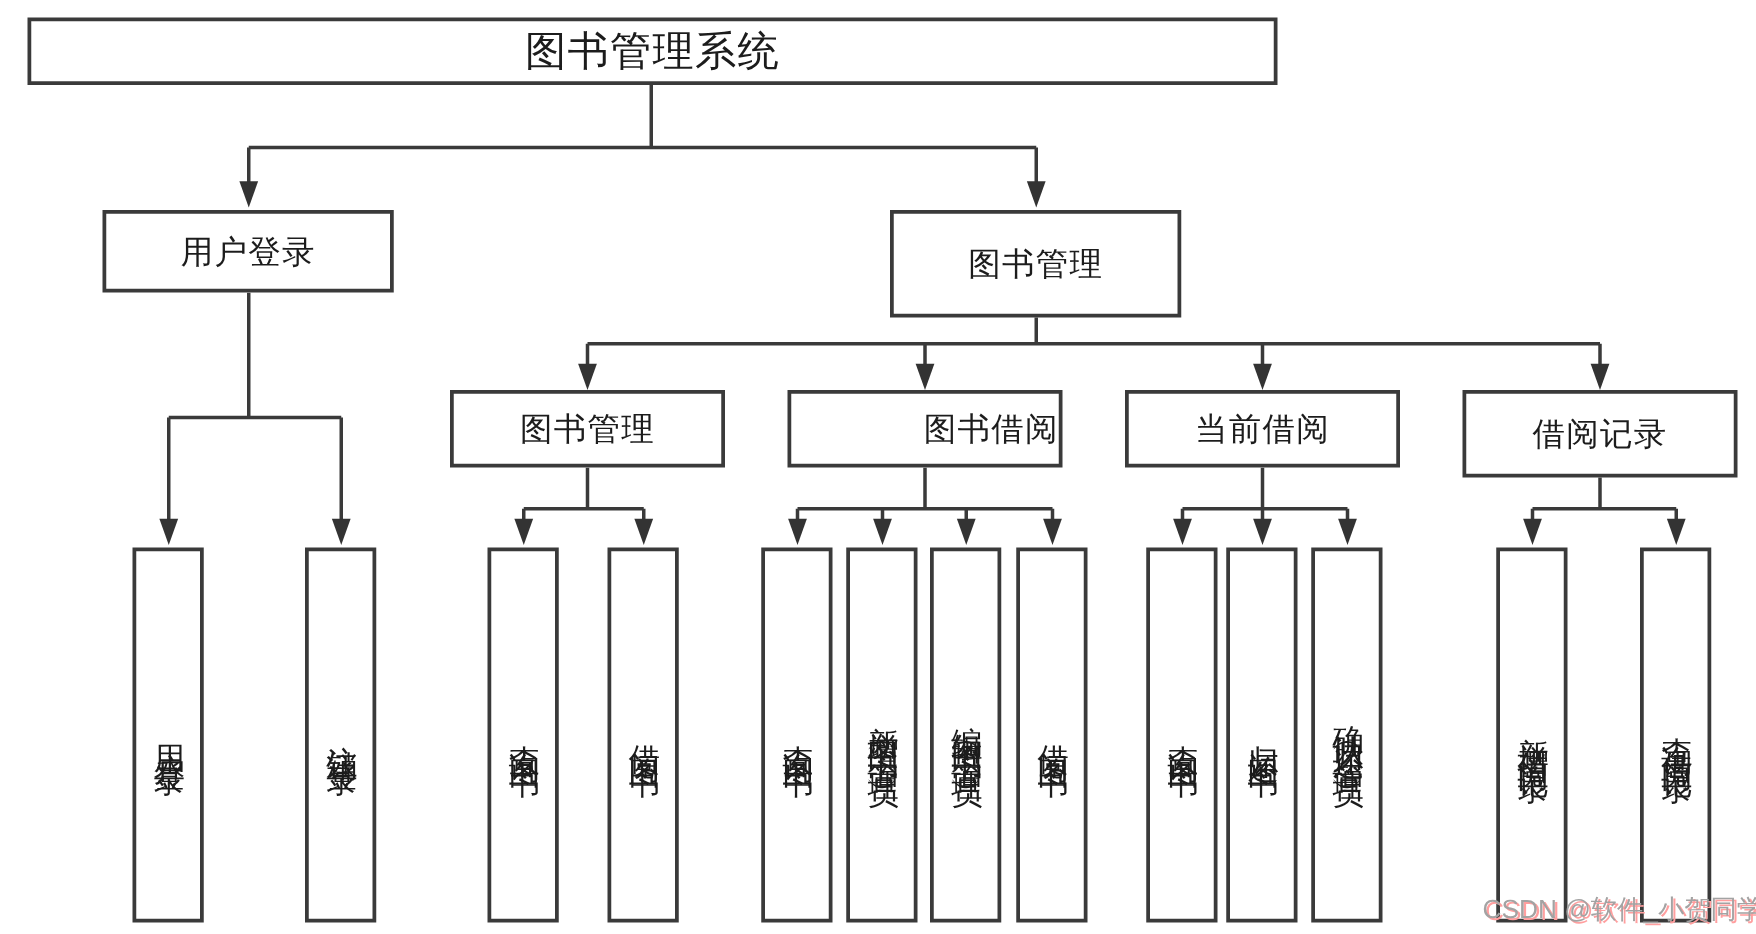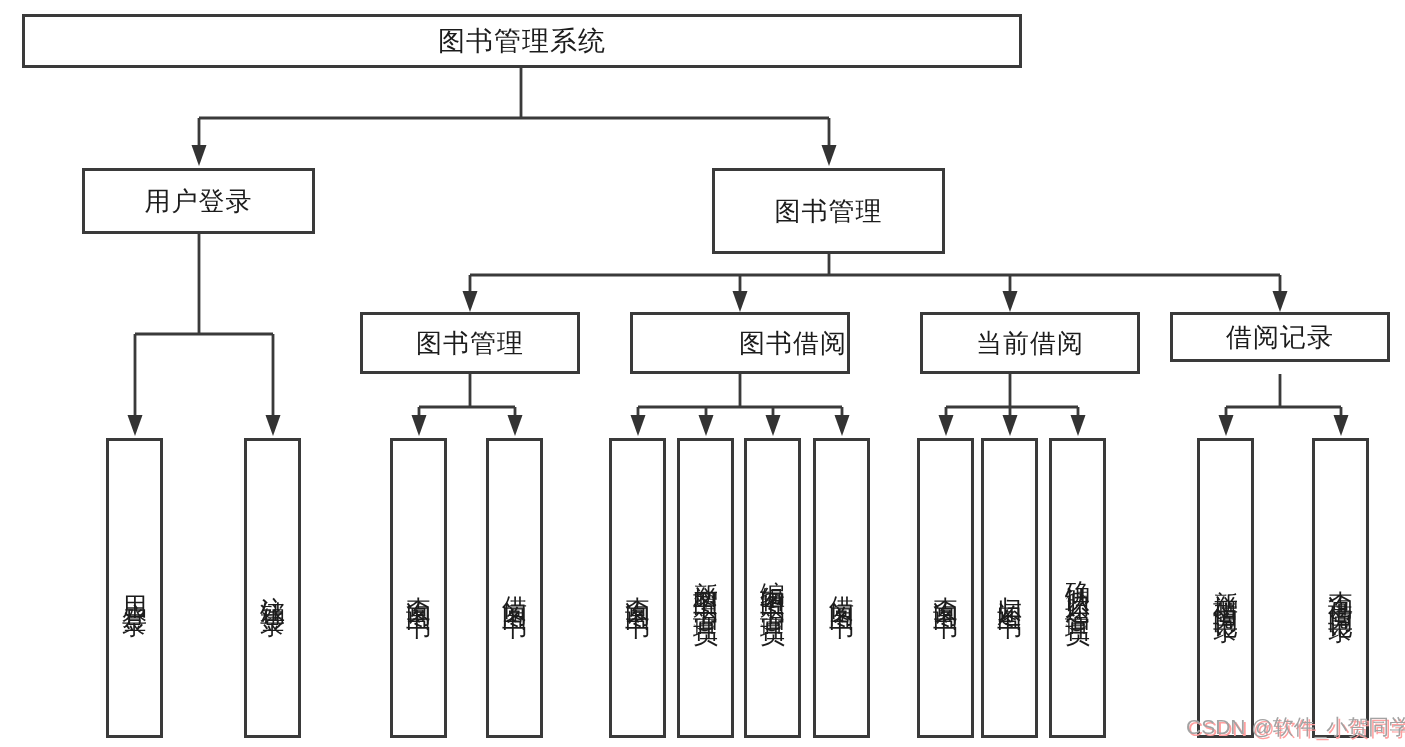--- a/index.html
+++ b/index.html
@@ -41,37 +41,37 @@
     display: flex;
     align-items: center;
     justify-content: center;
   }
   .box.h span {
     font-size: 26px;
     letter-spacing: 1px;
     white-space: nowrap;
   }
   .box.root span {
-    font-size: 27px;
+    font-size: 33px;
   }
   .box.v span {
     writing-mode: vertical-rl;
     text-orientation: mixed;
     font-size: 25px;
     letter-spacing: 6px;
     line-height: 1;
   }
   
   .n-root  { left: 22px;   top: 14px;  width: 1000px; height: 54px; }
   .n-l2a   { left: 82px;   top: 168px; width: 233px;  height: 66px; }
   .n-l2b   { left: 712px;  top: 168px; width: 233px;  height: 86px; }
   .n-l3a   { left: 360px;  top: 312px; width: 220px;  height: 62px; }
   .n-l3b   { left: 630px;  top: 312px; width: 220px;  height: 62px; justify-content: flex-end; }
-  .n-l3c   { left: 900px;  top: 312px; width: 220px;  height: 62px; margin-left: 20px; }
-  .n-l3d   { left: 1170px; top: 312px; width: 220px;  height: 50px; }
+  .n-l3c   { left: 900px;  top: 312px; width: 220px;  height: 62px; }
+  .n-l3d   { left: 1170px; top: 312px; width: 220px;  height: 70px; }
   .leaf    { top: 438px;   width: 57px; height: 300px; }
   .n-a1 { left: 106px; }
   .n-a2 { left: 244px; }
   .n-b1 { left: 390px; }
   .n-b2 { left: 486px; }
   .n-c1 { left: 609px; }
   .n-c2 { left: 677px; }
   .n-c3 { left: 744px; }
   .n-c4 { left: 813px; }
   .n-d1 { left: 917px; }

